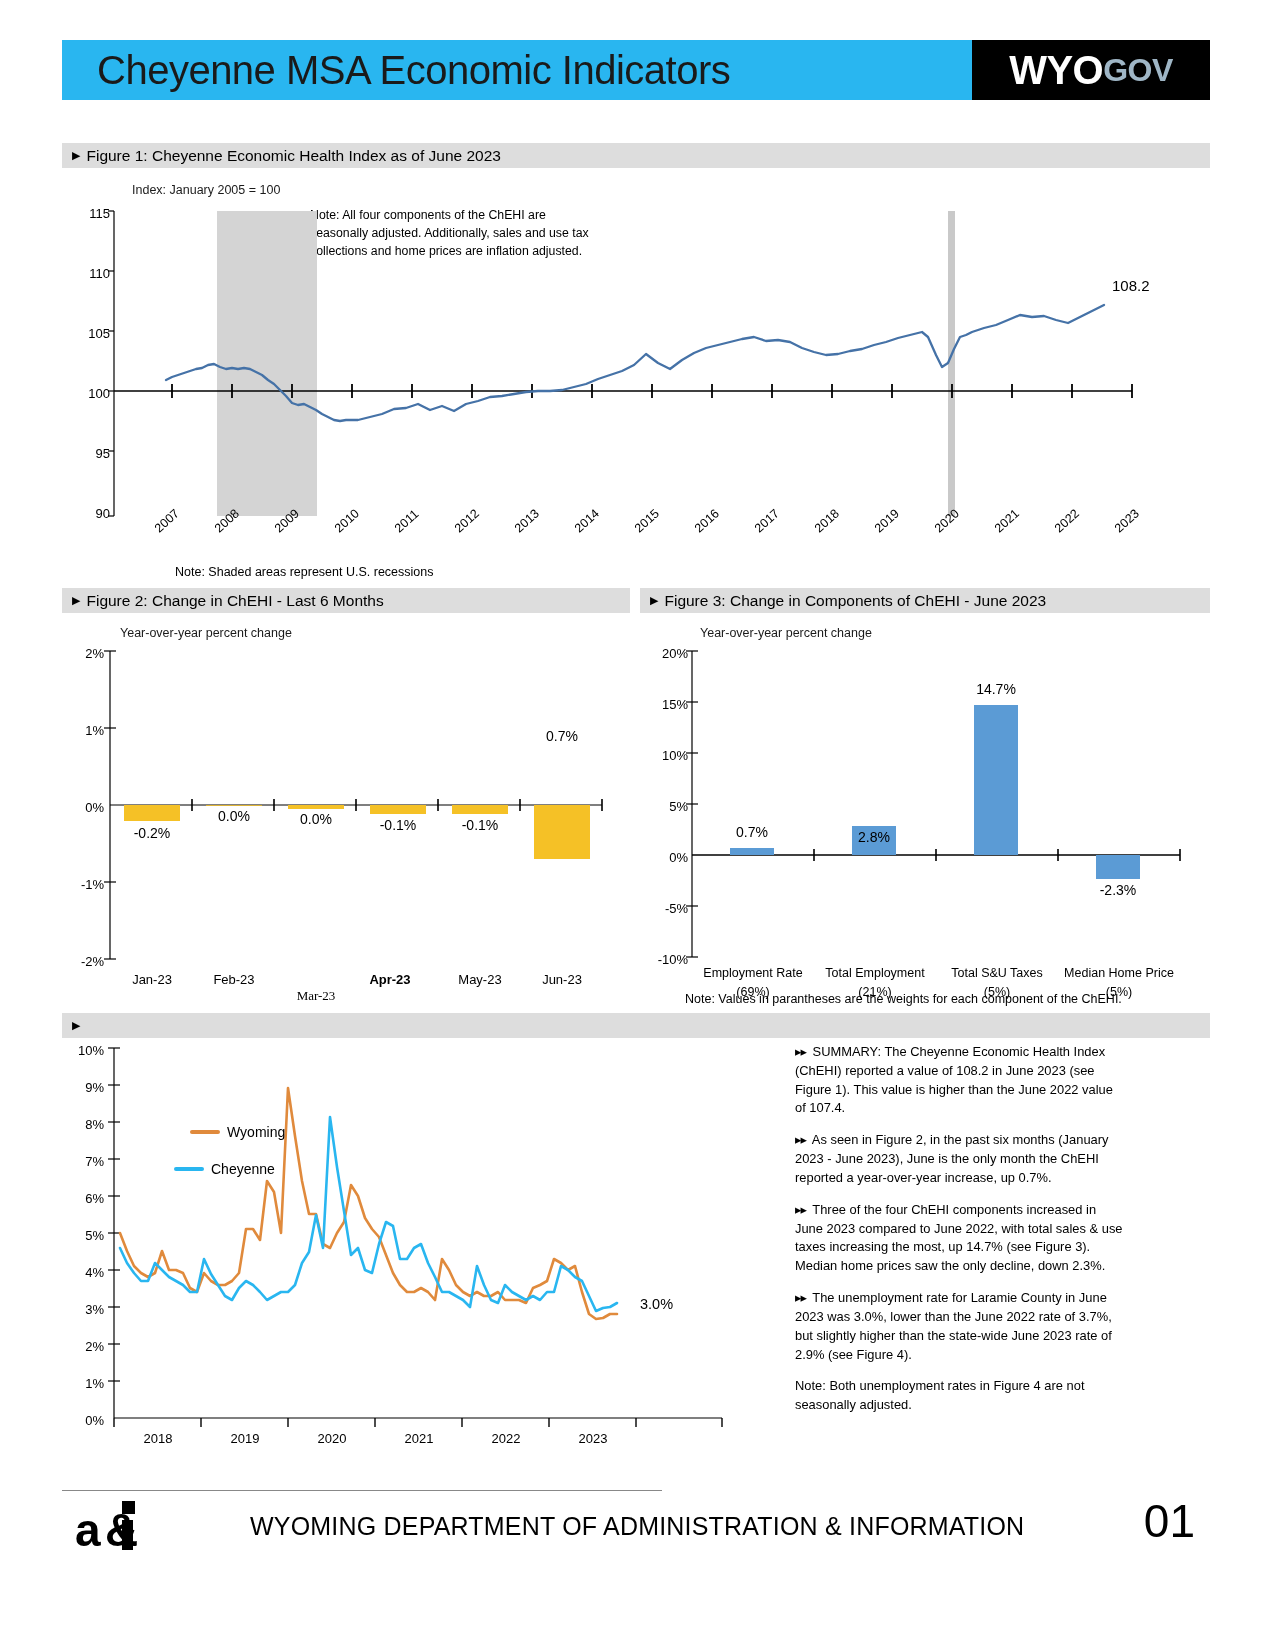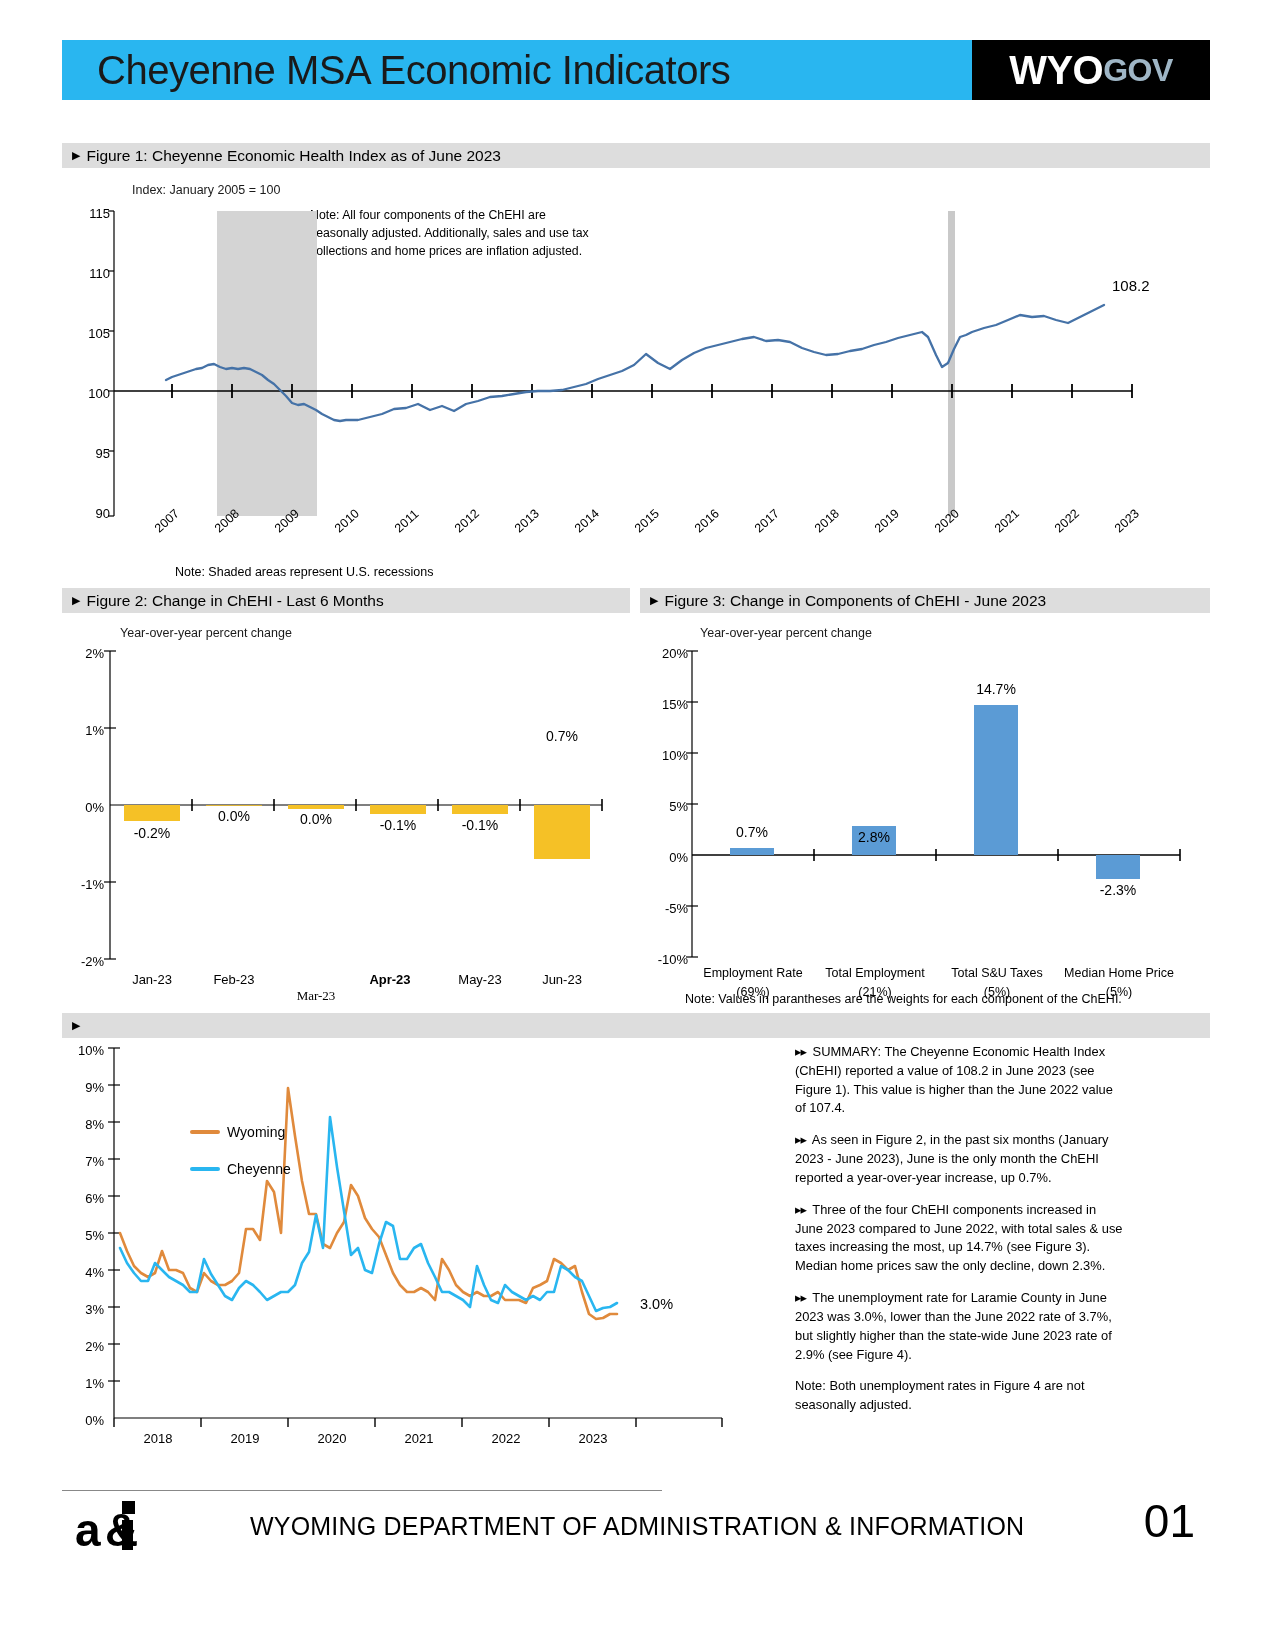--- a/index.html
+++ b/index.html
@@ -444,21 +444,21 @@
 
       <polyline fill="none" stroke="#29b6f0" stroke-width="2.6" stroke-linejoin="round" stroke-linecap="round" points="58,205 65,220 72,230 79,238 86,238 93,220 100,227 107,234 114,238 121,242 128,249 135,249 142,216 149,231 156,242 163,253 170,257 177,245 184,238 191,242 198,249 205,257 212,253 219,249 226,249 233,242 240,220 247,209 254,172 261,205 268,74 275,124 282,168 289,212 296,205 303,227 310,230 317,201 324,179 331,183 338,216 345,216 352,205 359,201 366,220 373,234 380,249 387,249 394,253 401,257 408,264 415,223 422,242 429,257 436,260 443,242 450,249 457,253 464,257 471,253 478,257 485,249 492,249 499,223 506,227 513,234 520,238 527,253 534,268 541,265 548,264 555,260"></polyline>
 
       <text x="578" y="266" font-family="Liberation Sans, sans-serif" font-size="14.5" fill="#000">3.0%</text>
     </svg>
 
     <div class="legend-item" style="left:128px; top:81px;">
       <span class="legend-swatch" style="background:#e08a3c;"></span>
       <span>Wyoming</span>
     </div>
-    <div class="legend-item" style="left:128px; top:118px;text-align:right;">
+    <div class="legend-item" style="left:112px; top:118px;text-align:right;">
       <span class="legend-swatch" style="background:#29b6f0;"></span>
       <span>Cheyenne</span>
     </div>
 
     <div class="xtick" style="left:59px;  top:388px; width:74px;">2018</div>
     <div class="xtick" style="left:146px; top:388px; width:74px;">2019</div>
     <div class="xtick" style="left:233px; top:388px; width:74px;">2020</div>
     <div class="xtick" style="left:320px; top:388px; width:74px;">2021</div>
     <div class="xtick" style="left:407px; top:388px; width:74px;">2022</div>
     <div class="xtick" style="left:494px; top:388px; width:74px;">2023</div>

